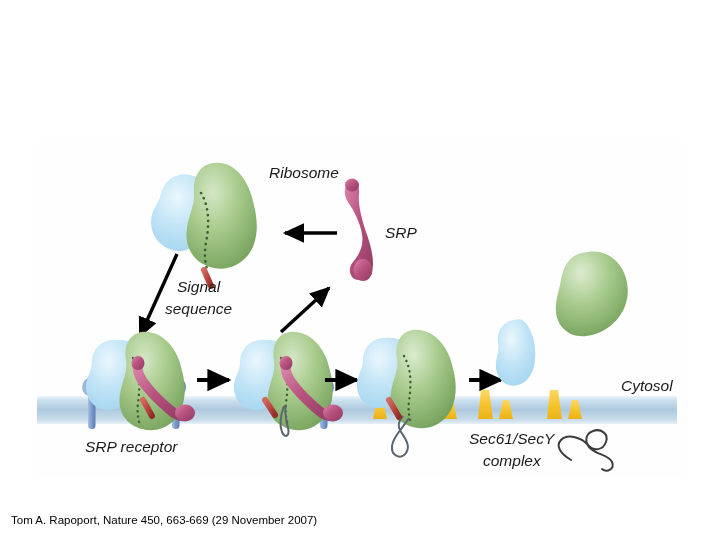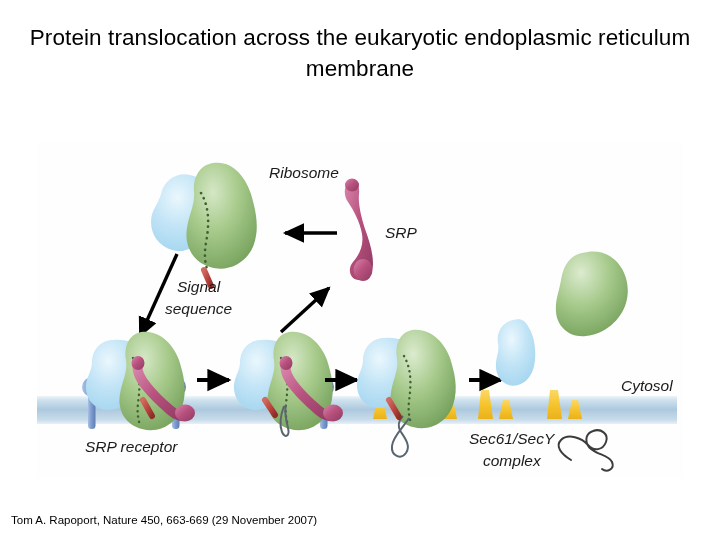--- a/index.html
+++ b/index.html
@@ -59,21 +59,20 @@
     font-family: "Liberation Sans", sans-serif;
     fill: #1b1b1b;
     font-size: 15.5px;
   }
 </style>
 </head>
 <body>
 
 <div id="slide">
 
-  <div id="title">Protein translocation across the eukaryotic endoplasmic reticulum membrane</div>
 
   <div id="figure">
     <svg width="646" height="336" viewBox="0 0 646 336" xmlns="http://www.w3.org/2000/svg">
       <defs>
 
         <radialGradient id="gGreen" cx="38%" cy="28%" r="85%">
           <stop offset="0%" stop-color="#d5e7c6"></stop>
           <stop offset="42%" stop-color="#a8cb8c"></stop>
           <stop offset="100%" stop-color="#6f9c56"></stop>
         </radialGradient>

